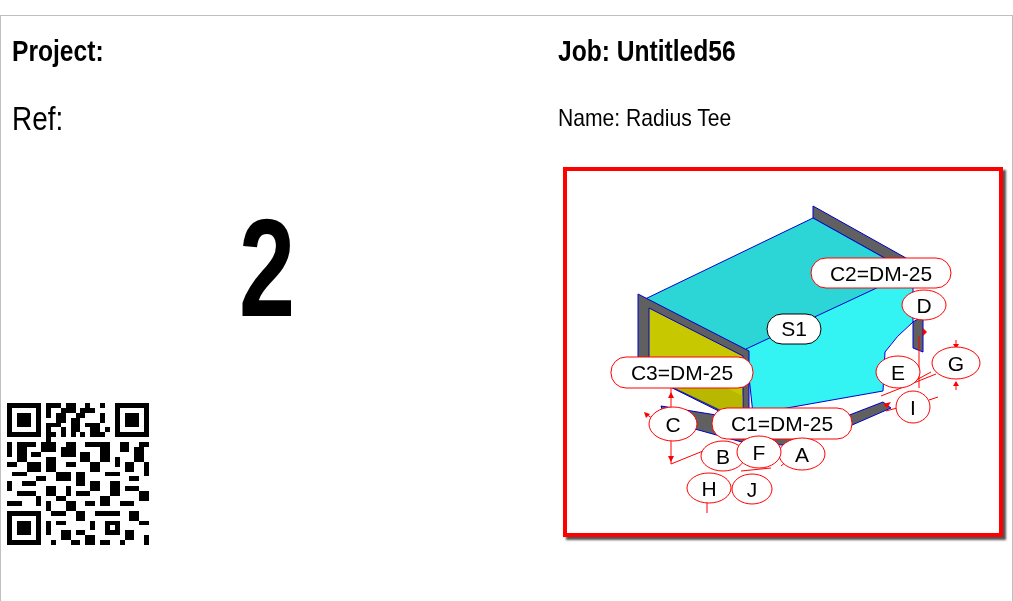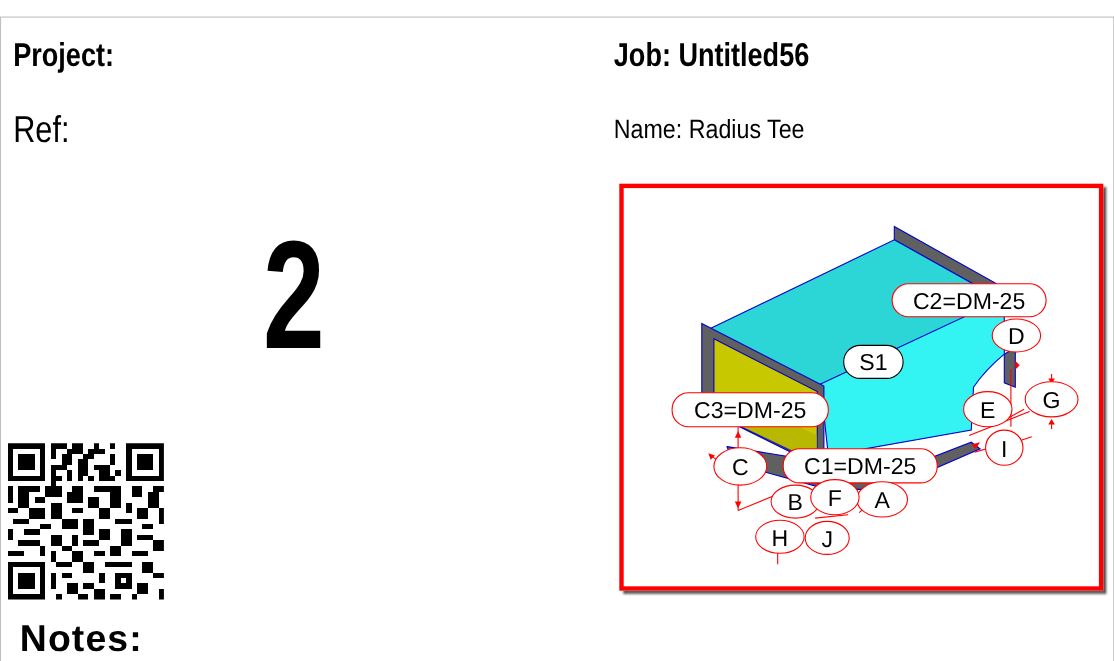--- a/index.html
+++ b/index.html
@@ -130,21 +130,20 @@
         <rect x="24" y="26" width="2" height="2"></rect>
       <rect x="9" y="28" width="1" height="1"></rect>
         <rect x="13" y="28" width="2" height="1"></rect>
         <rect x="16" y="27" width="2" height="2"></rect>
         <rect x="19" y="28" width="2" height="1"></rect>
         <rect x="23" y="28" width="1" height="1"></rect>
         <rect x="28" y="27" width="1" height="2"></rect>
     </g>
   </svg>
 
-  <div class="abs notes-label">Notes:</div>
 
   <div class="abs drawing-frame"></div>
 
   <svg class="drawing-svg" viewBox="562 151 440 370">
 
     <polygon points="812,190 905,242 905,254 812,202" fill="#606060" stroke="#0000cc" stroke-width="1"></polygon>
 
     <polygon points="640,285 812,202 905,254 905,264 752,340 752,340 640,285" fill="#2dd6d6" stroke="#0000cc" stroke-width="1"></polygon>
 
     <polygon points="912,306 922,300 922,336 912,332" fill="#606060" stroke="#0000cc" stroke-width="1"></polygon>

